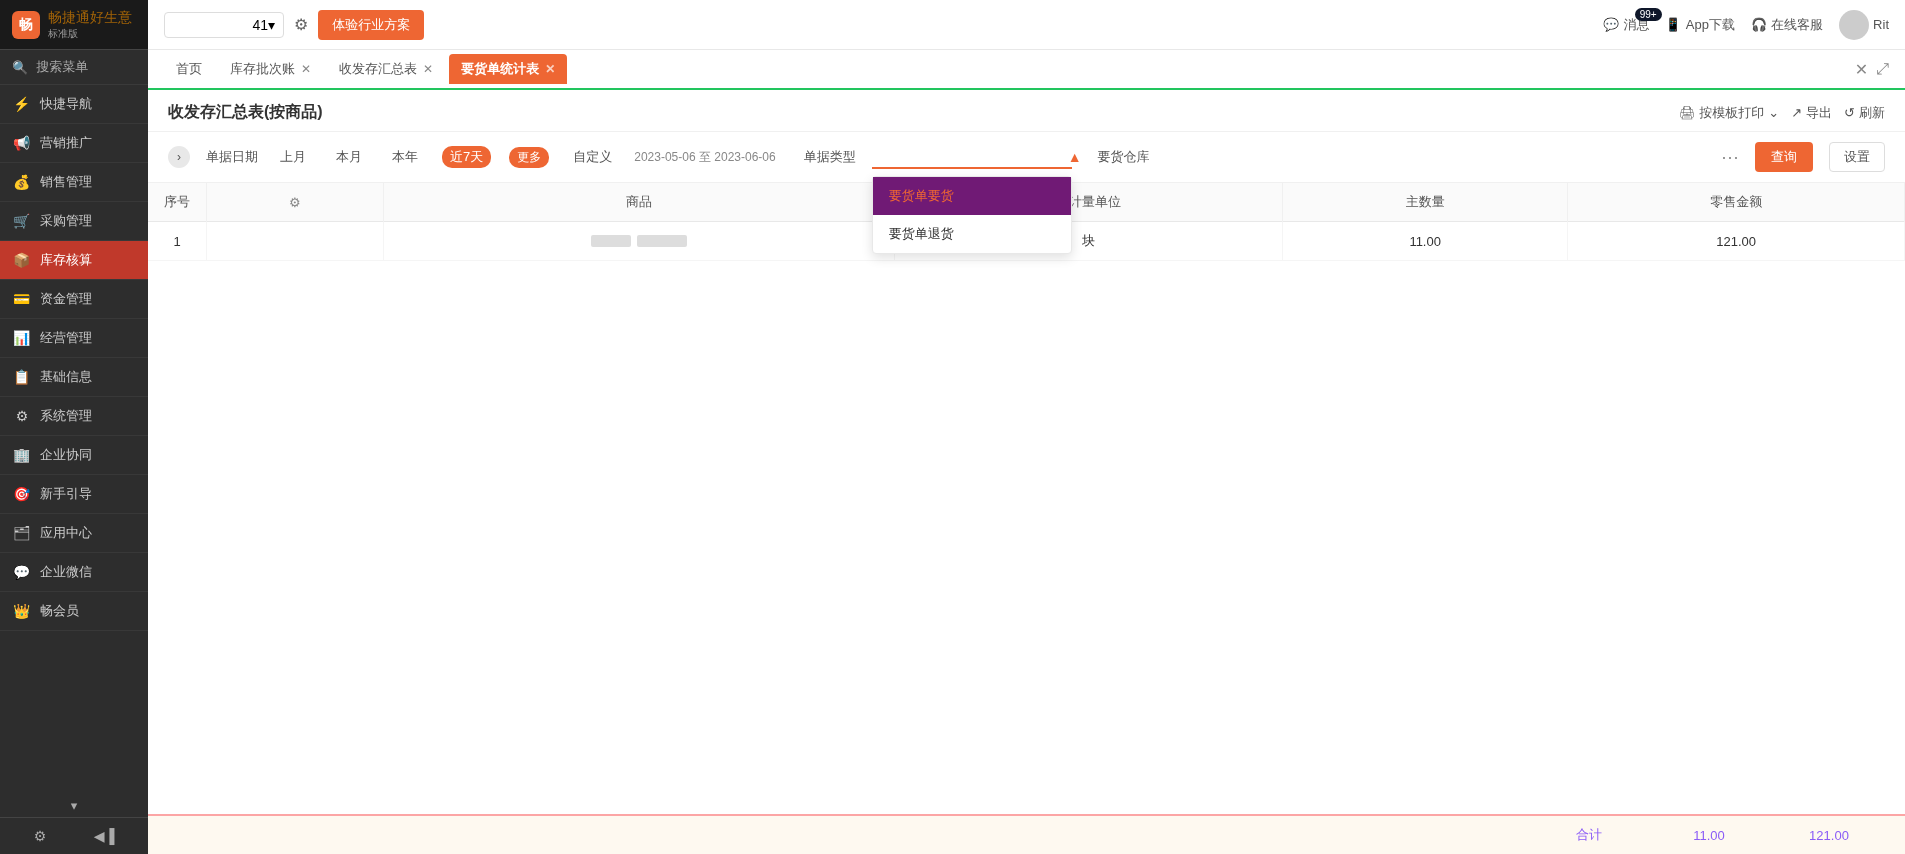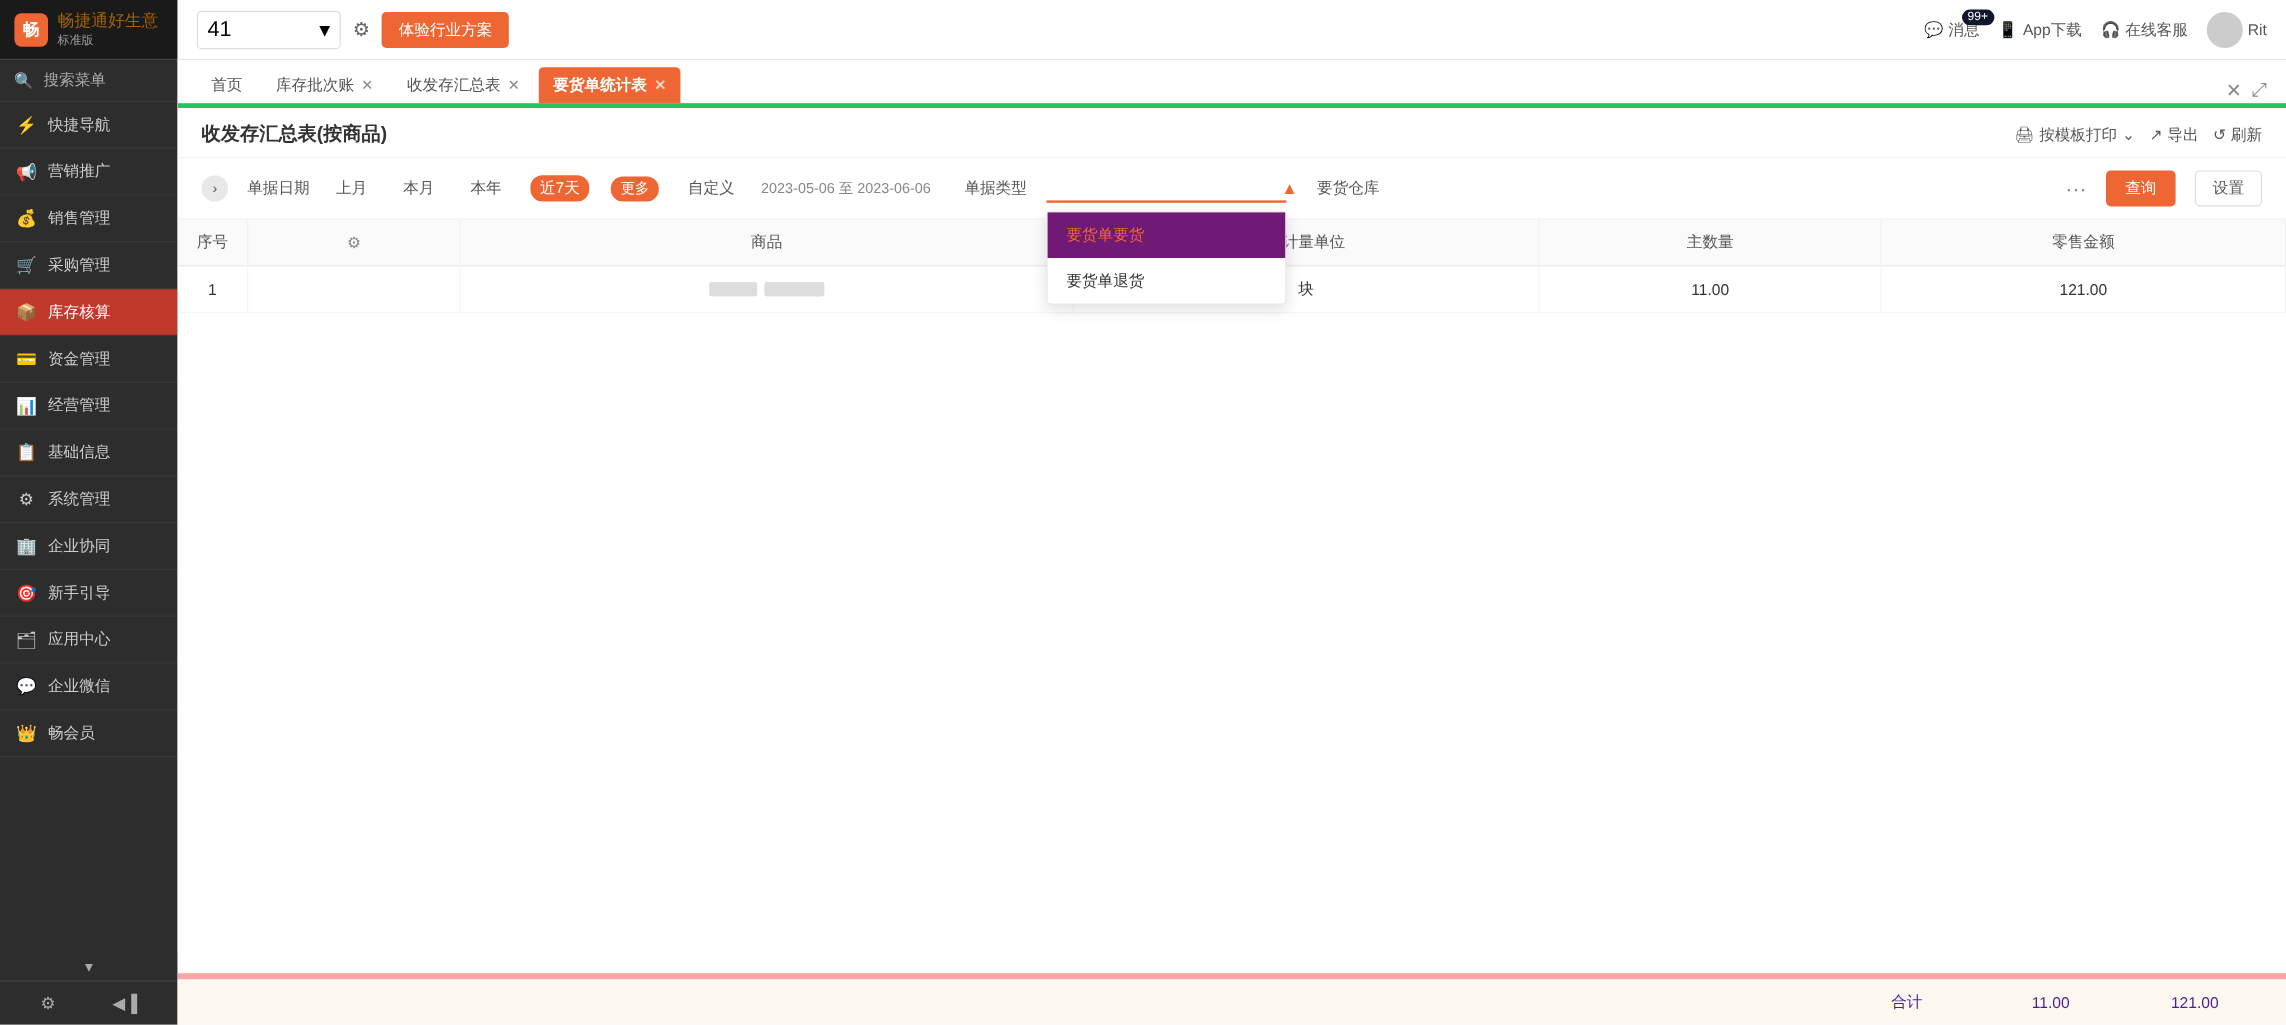--- a/index.html
+++ b/index.html
@@ -106,25 +106,25 @@
       display: flex;
       align-items: center;
       gap: 10px;
     }
     .topbar-selector {
       display: flex;
       align-items: center;
       border: 1px solid #ddd;
       border-radius: 4px;
       padding: 4px 8px;
-      font-size: 18px;
+      font-size: 14px;
       background: #fff;
       cursor: pointer;
       min-width: 120px;
-      justify-content: space-between;
+      justify-content: flex-end;
     }
     .topbar-settings-icon { color: #666; cursor: pointer; font-size: 16px; }
     .topbar-trial-btn {
       background: #e63;
       color: white;
       border: none;
       border-radius: 4px;
       padding: 6px 14px;
       font-size: 13px;
       cursor: pointer;
@@ -158,22 +158,22 @@
       width: 30px;
       height: 30px;
       background: #ccc;
       border-radius: 50%;
     }
 
     
     .tabs {
       background: #fff;
       display: flex;
-      align-items: flex-end;
-      border-bottom: 4px solid #22c55e;
+      align-items: center;
+      border-bottom: 2px solid #22c55e;
       padding: 0 16px;
       height: 40px;
       gap: 4px;
     }
     .tab {
       display: flex;
       align-items: center;
       padding: 6px 12px;
       cursor: pointer;
       font-size: 13px;
@@ -400,26 +400,26 @@
     .product-placeholder {
       display: inline-block;
       height: 12px;
       background: #ddd;
       border-radius: 2px;
     }
 
     
     .table-footer {
       background: #fef9f0;
-      border-top: 5px solid #fca5a5;
+      border-top: 2px solid #fca5a5;
       display: flex;
       align-items: center;
       padding: 10px 16px;
       font-size: 13px;
-      color: #4c1d95;
+      color: #8b5cf6;
       margin-top: 36px;
     }
   </style>
 </head>
 <body>
 
 <div class="sidebar">
   <div class="sidebar-logo">
     <div class="sidebar-logo-icon">畅</div>
     <div>

